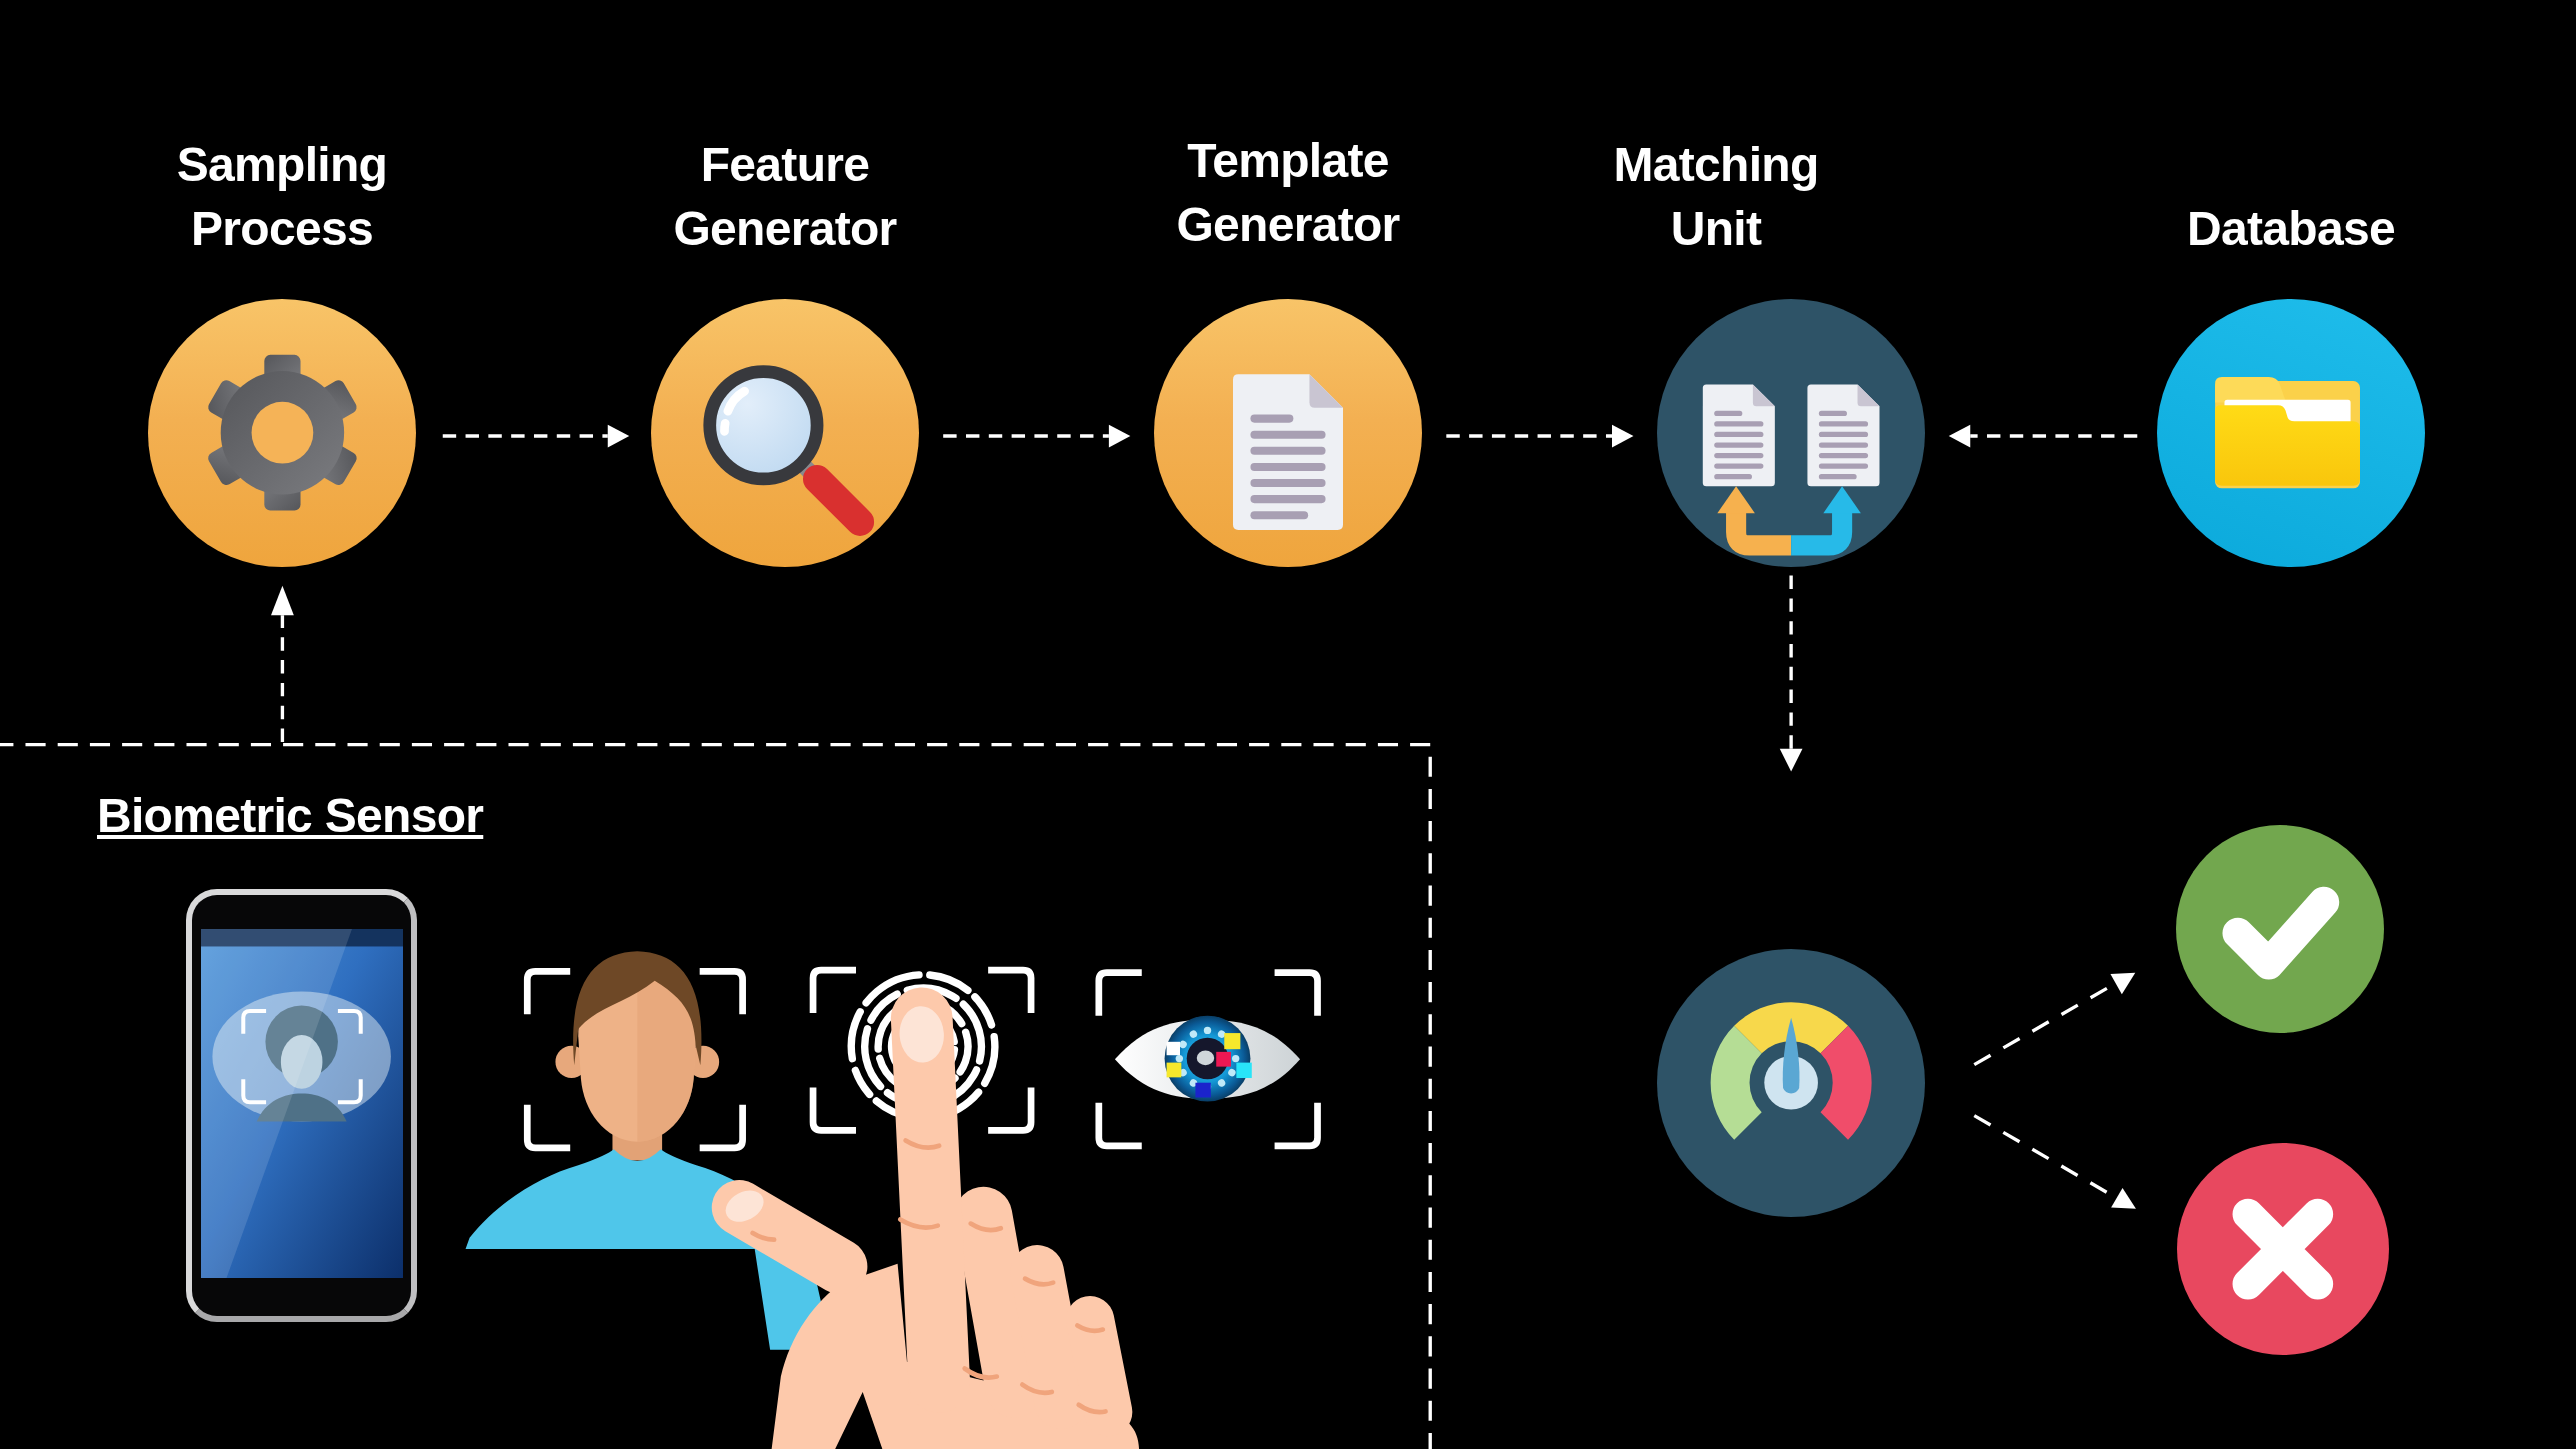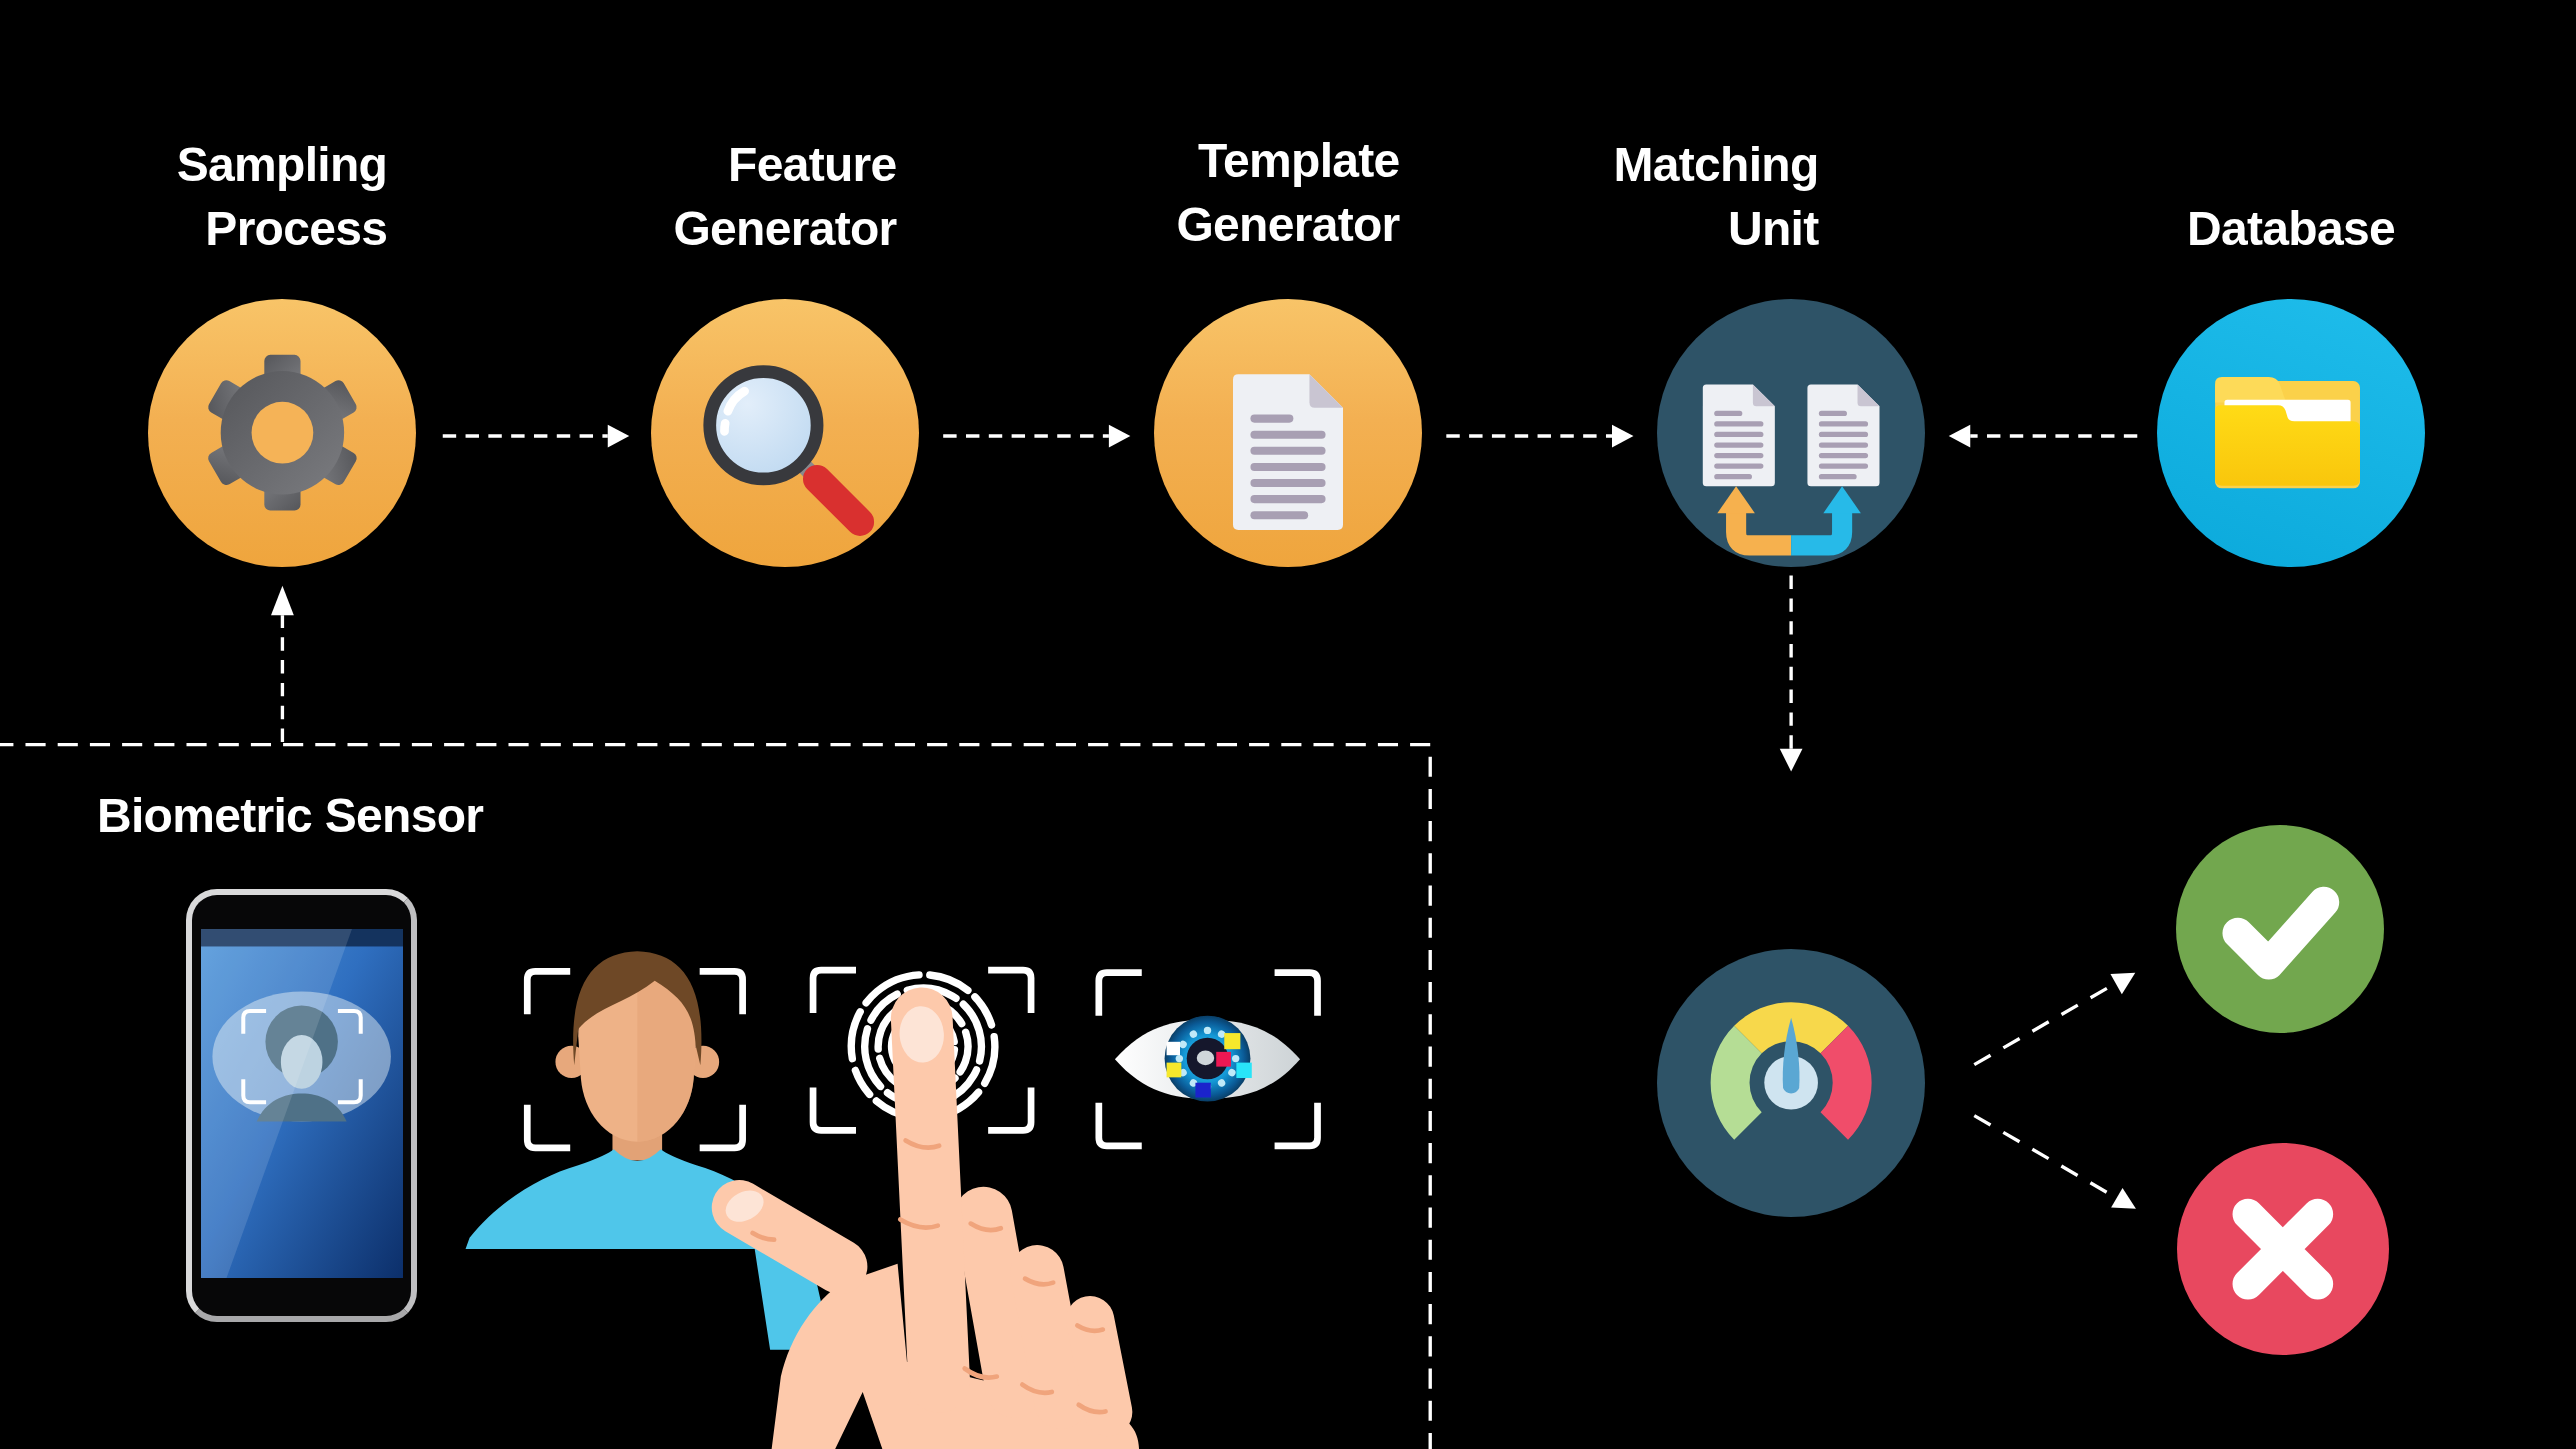--- a/index.html
+++ b/index.html
@@ -2,23 +2,23 @@
 <html style="font-size:10.7px"><head>
 <meta charset="utf-8">
 <style>
   html,body{margin:0;padding:0;background:#000;}
   #stage{
     position:relative;width:2576px;height:1449px;background:#000;overflow:hidden;
     font-family:"Liberation Sans","DejaVu Sans",sans-serif;
   }
   .lbl{
     position:absolute;color:#fff;font-weight:700;font-size:48px;line-height:64px;
-    text-align:right;transform:translateX(-50%);white-space:nowrap;letter-spacing:-0.7px;
-  }
-  .lbl.left{transform:none;text-align:right;}
+    text-align:center;transform:translateX(-50%);white-space:nowrap;letter-spacing:-0.7px;
+  }
+  .lbl.left{transform:none;text-align:right;text-decoration:underline;}
   .circle{position:absolute;border-radius:50%;}
   .c-orange{background:linear-gradient(180deg,#f8c468 0%,#f3b052 45%,#efa53d 100%);}
   .c-dark{background:#2e5367;}
   .c-cyan{background:linear-gradient(200deg,#1fbdeb 0%,#0ba9db 100%);}
   .c-green{background:#72a74e;}
   .c-red{background:#e8485f;}
   .art{position:absolute;left:0;top:0;pointer-events:none;}
   #phone{
     position:absolute;left:186px;top:889px;width:231px;height:433px;
     border-radius:31px;background:#070708;

